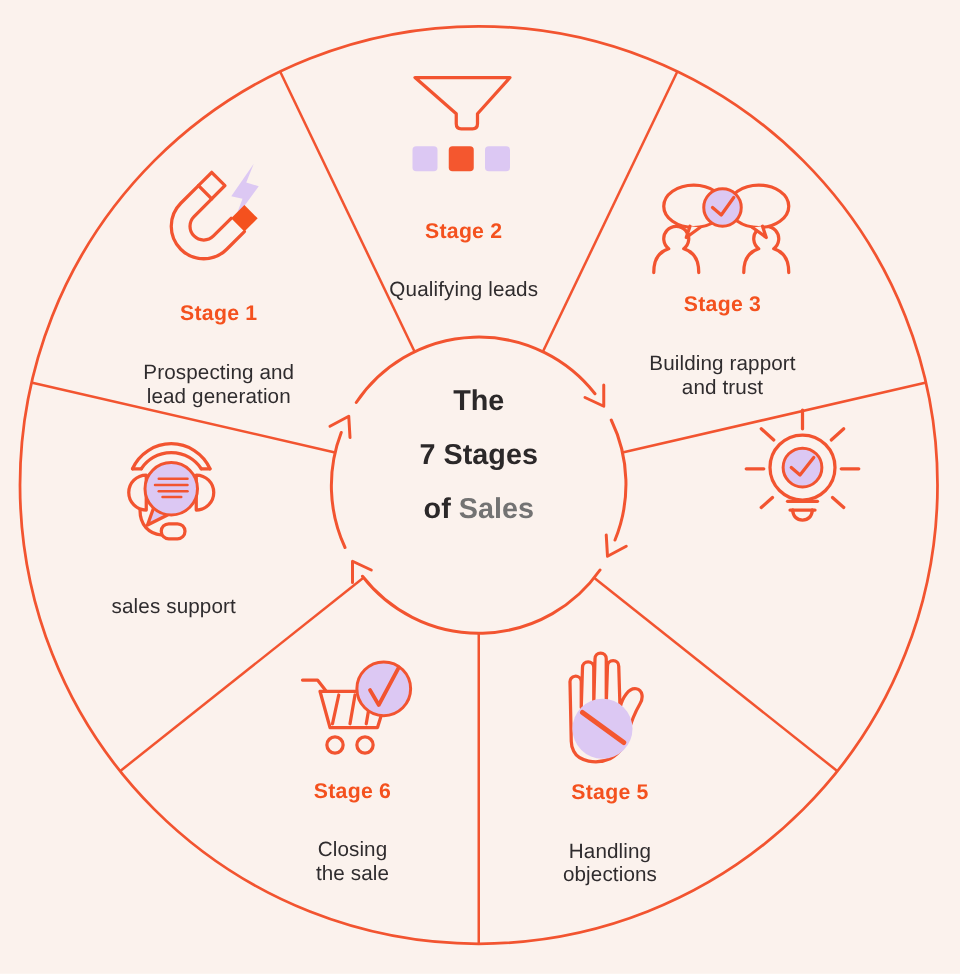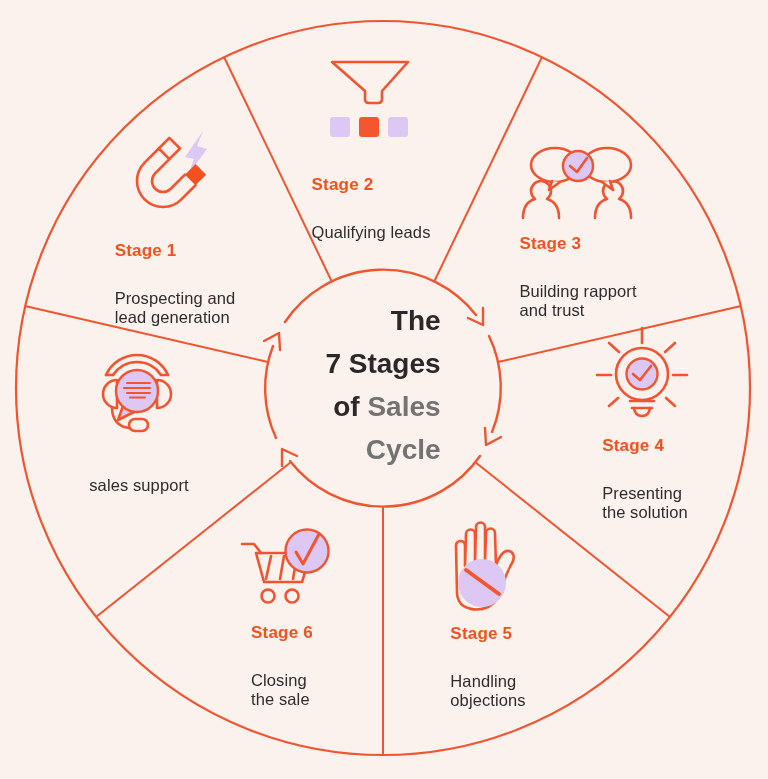--- a/index.html
+++ b/index.html
@@ -7,43 +7,43 @@
     position:relative;
     width:768px;height:779px;
     background:#FBF2ED;
     font-family:"Liberation Sans", sans-serif;
     overflow:hidden;
   }
   .wheel-svg{position:absolute;left:0;top:0;}
   .stage{
     position:absolute;
     transform:translateX(-50%);
-    text-align:left;
+    text-align:center;
     white-space:nowrap;
   }
   .stage-label{
     color:#F4511E;
     font-weight:700;
     font-size:17px;
     letter-spacing:.2px;
     margin-bottom:5px;
   }
   .stage-desc{
     color:#2F2C2E;
     font-size:16.5px;
     line-height:1.18;
     letter-spacing:.1px;
     margin-top:28px;
   }
   .center-title{
     position:absolute;
     left:383px;top:299px;
     transform:translateX(-50%);
-    text-align:right;
-    font-size:28px;
+    text-align:center;
+    font-size:23px;
     font-weight:700;
     line-height:43px;
     color:#2B2829;
     white-space:nowrap;
   }
   .center-title .accent{color:#737373;}
 </style>
 </head>
 <body>
 
@@ -161,21 +161,20 @@
         <path d="M 127 393 L 150 393"></path>
         <path d="M 130 397.5 L 145 397.5"></path>
       </g>
     </g>
   </svg>
 
   <div class="center-title">
     <div>The</div>
     <div>7 Stages</div>
     <div><span>of</span>&nbsp;<span class="accent">Sales</span></div>
-    <div class="accent">Cycle</div>
   </div>
 
   <div class="stage" style="left:175px;top:241px">
     <div class="stage-label">Stage 1</div>
     <div class="stage-desc">
       <div>Prospecting and</div>
         <div>lead generation</div>
     </div>
   </div>
 
@@ -188,27 +187,20 @@
   </div>
 
   <div class="stage" style="left:578px;top:234px">
     <div class="stage-label">Stage 3</div>
     <div class="stage-desc">
       <div>Building rapport</div>
         <div>and trust</div>
     </div>
   </div>
 
-  <div class="stage" style="left:645px;top:436px">
-    <div class="stage-label">Stage 4</div>
-    <div class="stage-desc">
-      <div>Presenting</div>
-        <div>the solution</div>
-    </div>
-  </div>
 
   <div class="stage" style="left:488px;top:624px">
     <div class="stage-label">Stage 5</div>
     <div class="stage-desc">
       <div>Handling</div>
         <div>objections</div>
     </div>
   </div>
 
   <div class="stage" style="left:282px;top:623px">

